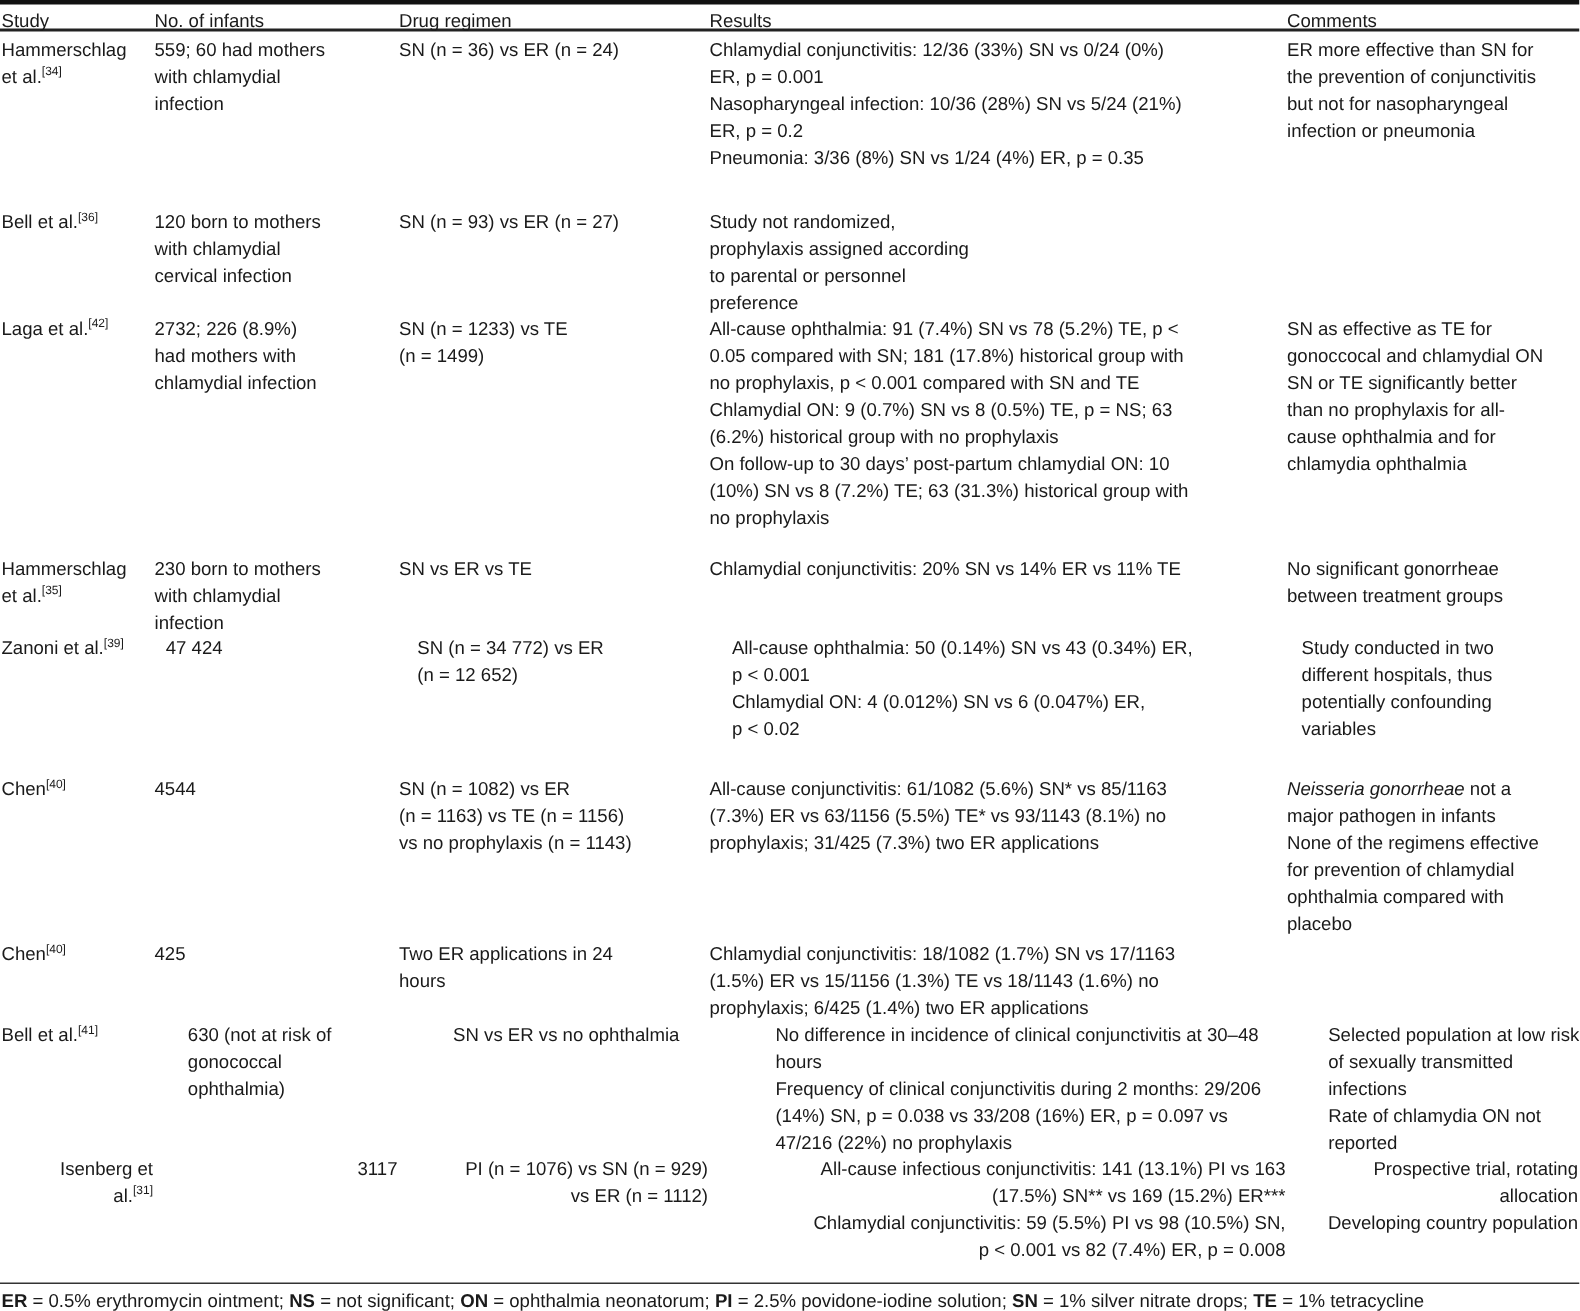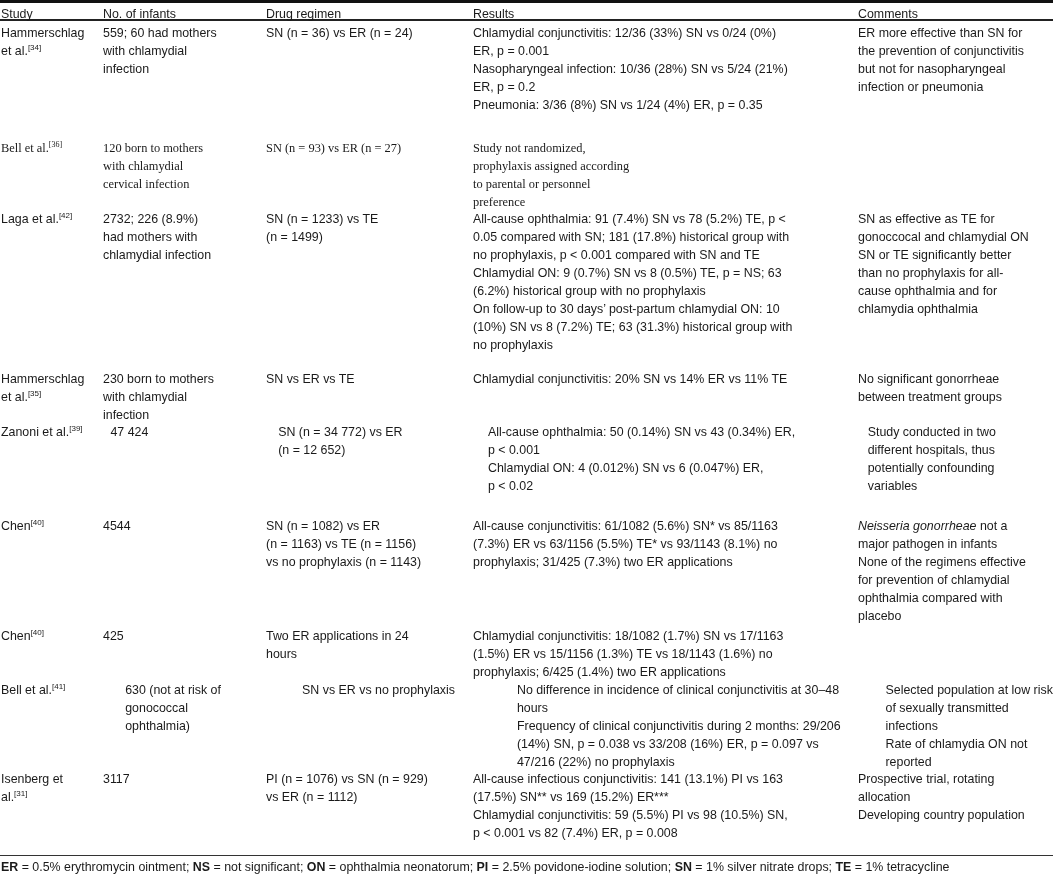--- a/index.html
+++ b/index.html
@@ -61,21 +61,21 @@
           <span class="line">ER, p = 0.2</span>
           <span class="line">Pneumonia: 3/36 (8%) SN vs 1/24 (4%) ER, p = 0.35</span>
         </div>
         <div class="c5">
           <span class="line">ER more effective than SN for</span>
           <span class="line">the prevention of conjunctivitis</span>
           <span class="line">but not for nasopharyngeal</span>
           <span class="line">infection or pneumonia</span>
         </div>
       </div>
-      <div class="row" style="height: 71px; font-family: Liberation Serif, serif;">
+      <div class="row" style="height: 71px;">
         <div class="c1">
           <span class="line">Bell et al.<sup>[36]</sup></span>
         </div>
         <div class="c2">
           <span class="line">120 born to mothers</span>
           <span class="line">with chlamydial</span>
           <span class="line">cervical infection</span>
         </div>
         <div class="c3">
           <span class="line">SN (n = 93) vs ER (n = 27)</span>
@@ -211,38 +211,38 @@
       <div class="row" style="height: 89px; gap: 36px;">
         <div class="c1">
           <span class="line">Bell et al.<sup>[41]</sup></span>
         </div>
         <div class="c2">
           <span class="line">630 (not at risk of</span>
           <span class="line">gonococcal</span>
           <span class="line">ophthalmia)</span>
         </div>
         <div class="c3">
-          <span class="line">SN vs ER vs no prophylaxis</span>
+          <span class="line">SN vs ER vs no ophthalmia</span>
         </div>
         <div class="c4">
           <span class="line">No difference in incidence of clinical conjunctivitis at 30–48</span>
           <span class="line">hours</span>
           <span class="line">Frequency of clinical conjunctivitis during 2 months: 29/206</span>
           <span class="line">(14%) SN, p = 0.038 vs 33/208 (16%) ER, p = 0.097 vs</span>
           <span class="line">47/216 (22%) no prophylaxis</span>
         </div>
         <div class="c5">
           <span class="line">Selected population at low risk</span>
           <span class="line">of sexually transmitted</span>
           <span class="line">infections</span>
           <span class="line">Rate of chlamydia ON not</span>
           <span class="line">reported</span>
         </div>
       </div>
-      <div class="row" style="height: 88px;">
+      <div class="row" style="height: 88px; text-align: right;">
         <div class="c1">
           <span class="line">Isenberg et</span>
           <span class="line">al.<sup>[31]</sup></span>
         </div>
         <div class="c2">
           <span class="line">3117</span>
         </div>
         <div class="c3">
           <span class="line">PI (n = 1076) vs SN (n = 929)</span>
           <span class="line">vs ER (n = 1112)</span>

